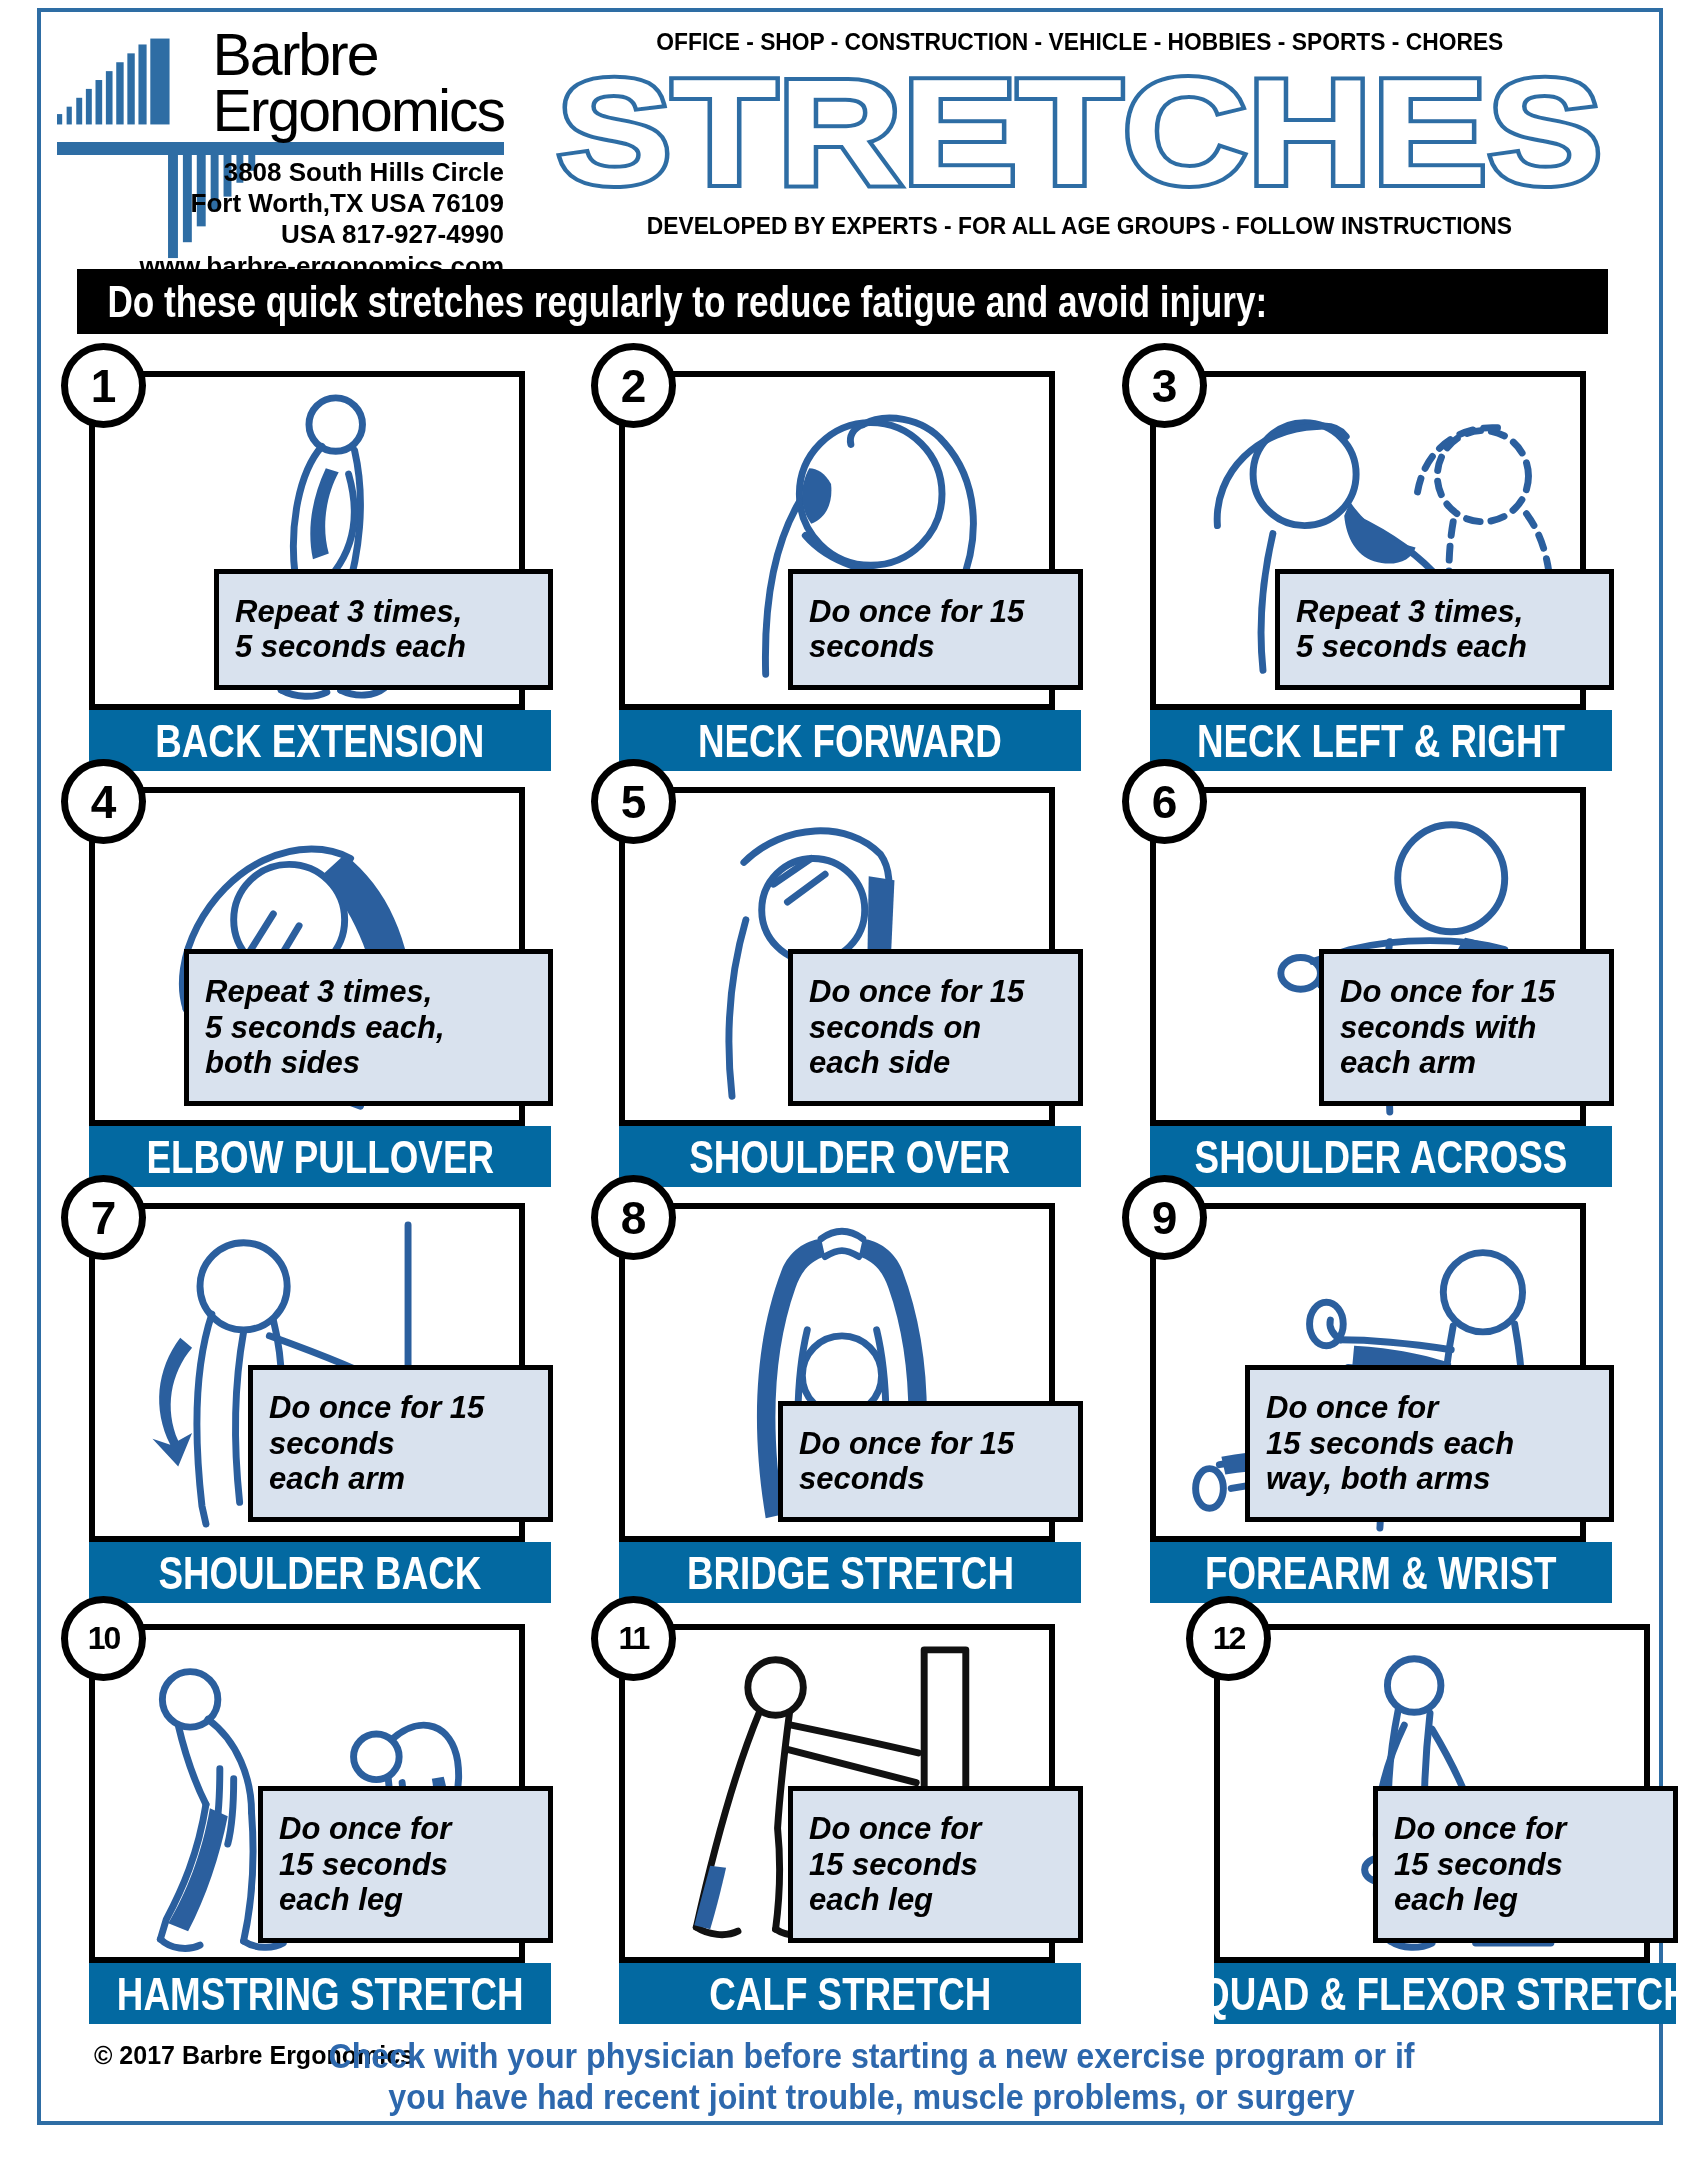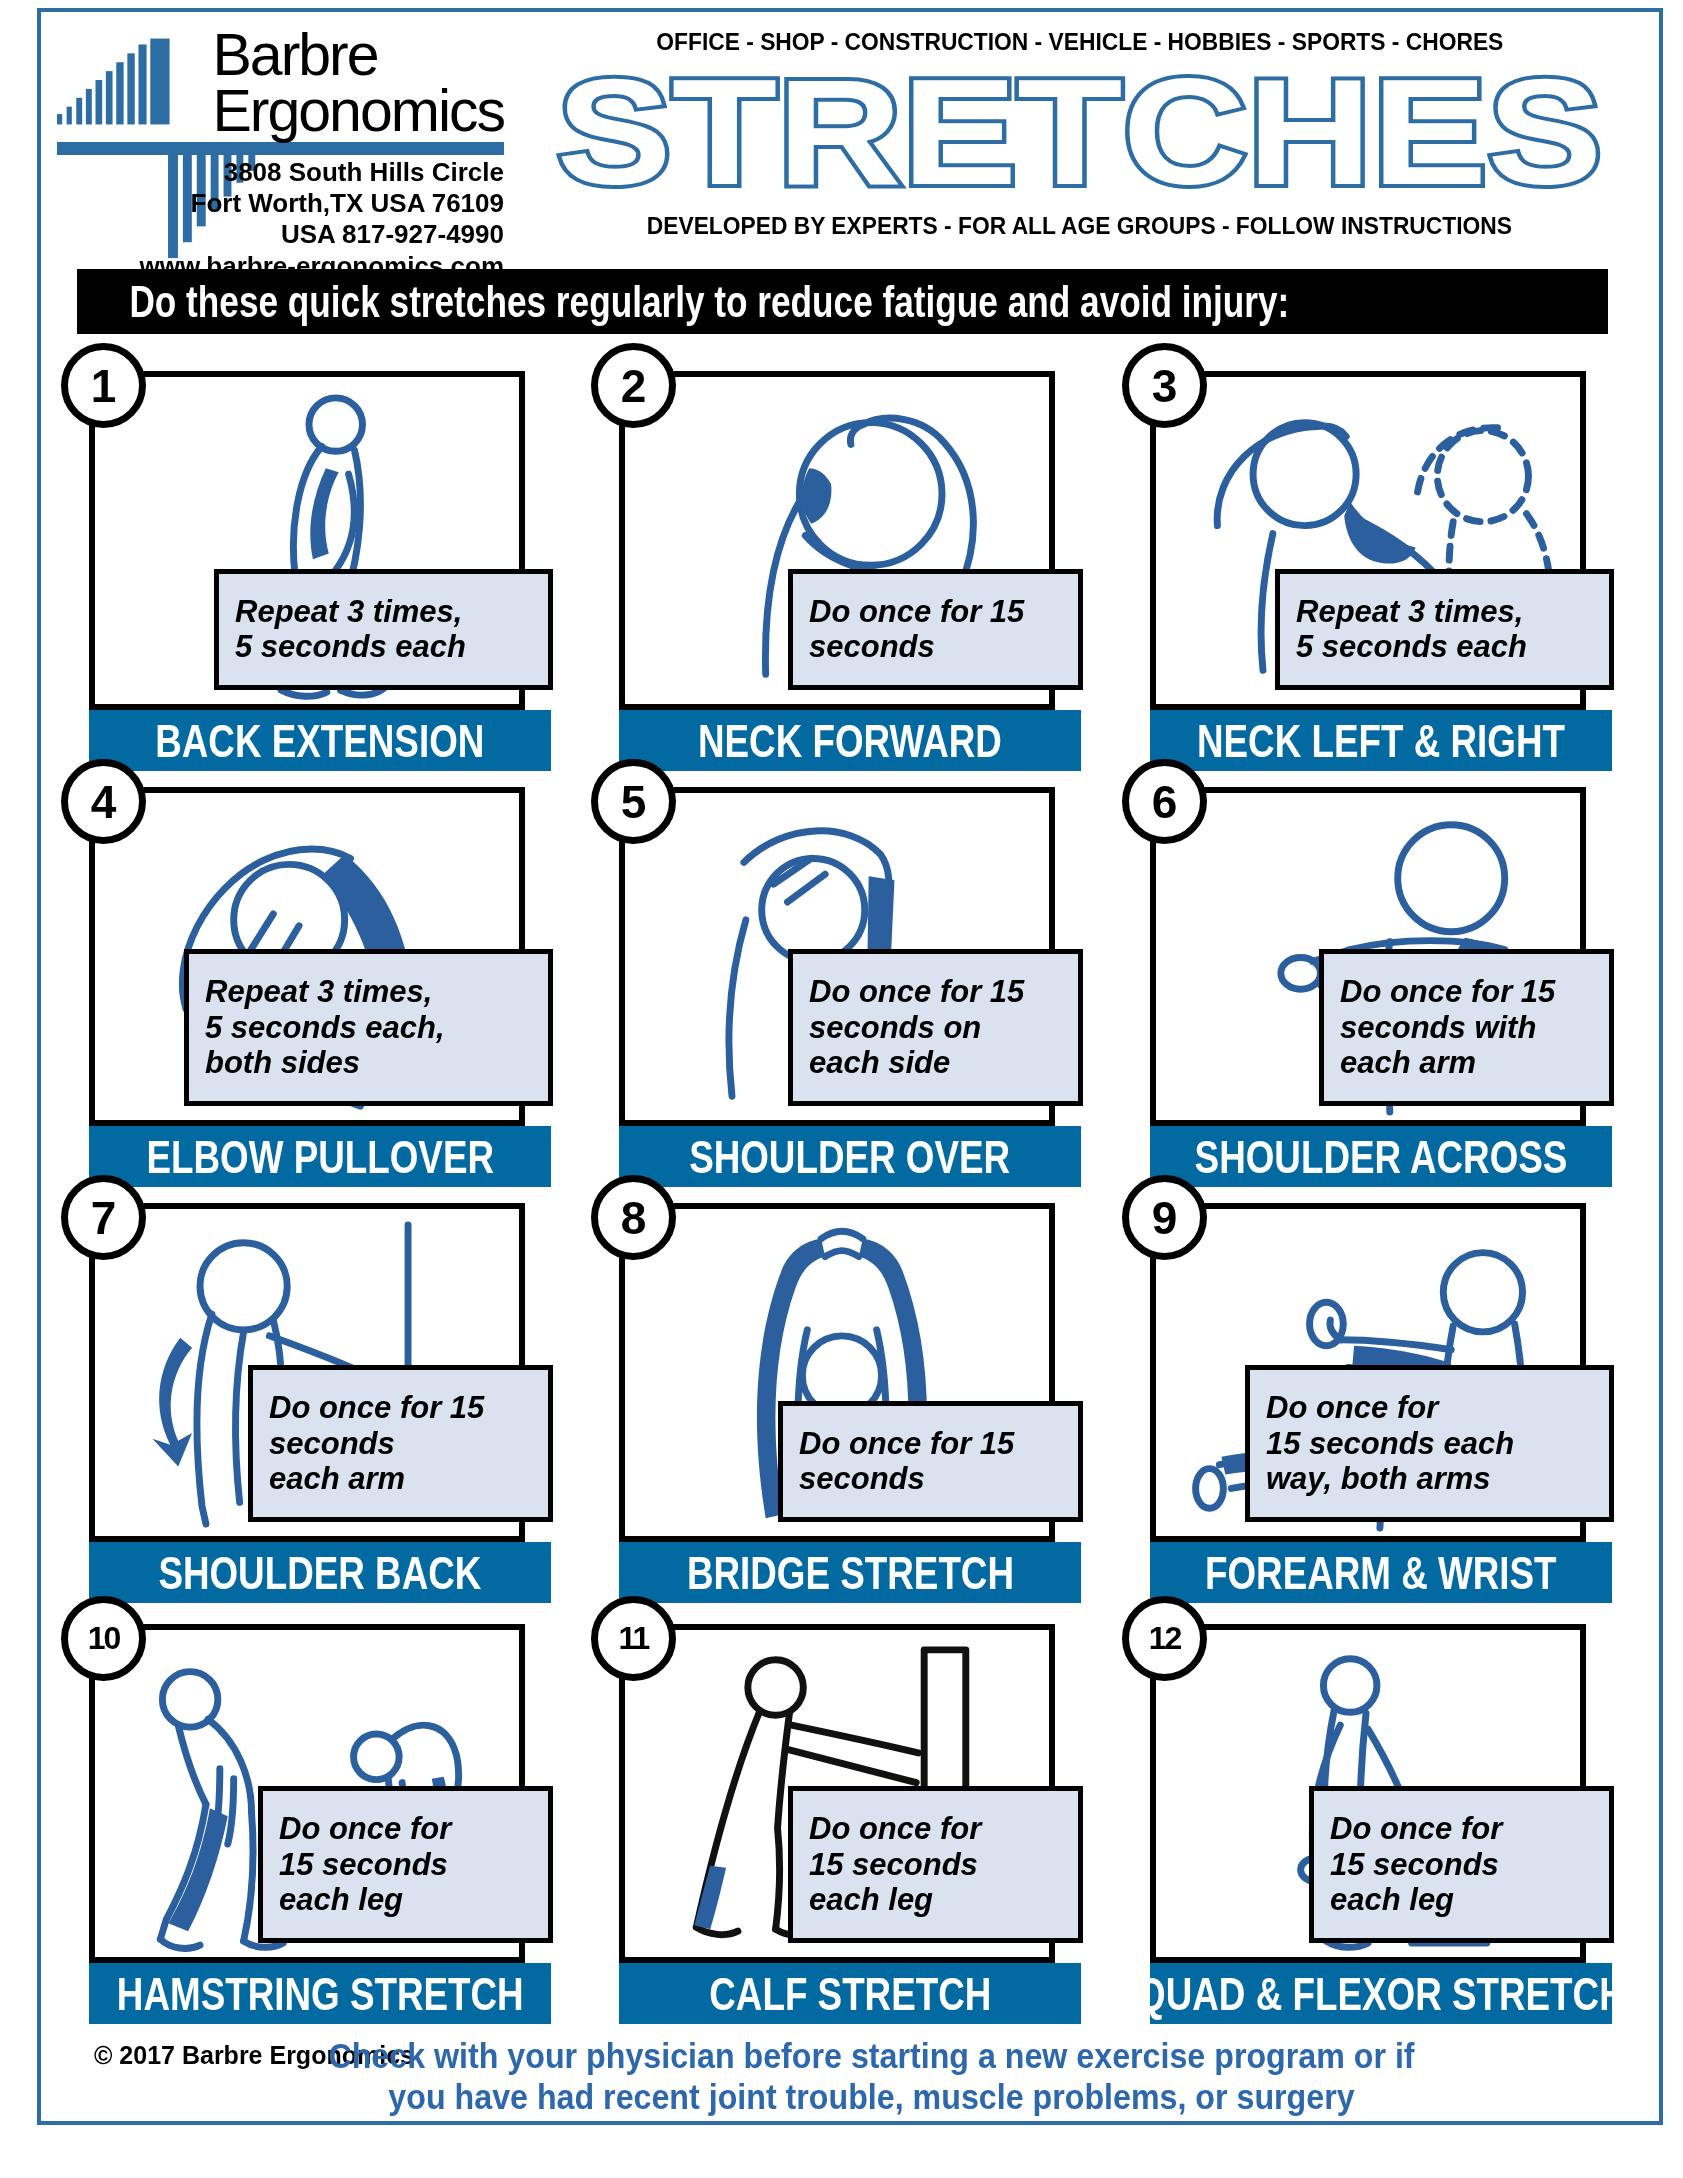--- a/index.html
+++ b/index.html
@@ -14,21 +14,21 @@
   .logo-hbar{height:13px;background:#2e6da4;width:447px;margin-top:3px;}
   .logo-lower{position:relative;height:127px;}
   .logo-downbars{position:absolute;left:111px;top:0;}
   .addr{position:absolute;right:0;top:2px;text-align:right;font-weight:bold;
         font-size:26px;line-height:1.2;}
   .head-right{position:absolute;left:515px;top:28px;width:1129px;text-align:center;}
   .tag{font-weight:bold;font-size:24px;letter-spacing:0;white-space:nowrap;}
   .tag-wrap{display:inline-block;transform:scaleX(.95);transform-origin:center;}
   
   .banner{position:absolute;left:77px;top:269px;width:1531px;height:65px;
-          background:#000;color:#fff;display:flex;align-items:center;justify-content:center;}
+          background:#000;color:#fff;display:flex;align-items:center;}
   .banner span{display:inline-block;transform:scaleX(.8);transform-origin:left;
           font-weight:bold;font-size:44px;white-space:nowrap;padding-left:38px;}
   
   .pnl{position:absolute;width:436px;}
   .box{position:relative;border:6px solid #000;height:327px;background:#fff;}
   .badge{position:absolute;left:-34px;top:-34px;width:71px;height:71px;border-radius:50%;
          border:7px solid #000;background:#fff;display:flex;align-items:center;
          justify-content:center;font-weight:bold;font-size:46px;z-index:3;}
   .badge.two{font-size:32px;letter-spacing:-2px;}
   .instr{position:absolute;right:-34px;bottom:14px;background:#d9e2ee;border:5px solid #000;
@@ -351,21 +351,21 @@
     </svg>
     <div class="instr" style="width:253px;">Do once for
 15 seconds
 each leg</div>
   </div>
   <div class="tbar">
       <span>CALF STRETCH</span>
     </div>
 </div>
 
-<div class="pnl" style="left:1150px;top:1624px;">
+<div class="pnl" style="left:1214px;top:1624px;">
   <div class="box">
     <div class="badge two">12</div>
     <svg class="fig" viewBox="0 0 428 330">
       <circle cx="196" cy="56" r="27"></circle>
       <path d="M180 80 C170 130 168 176 172 212 C174 256 174 290 172 314"></path>
       <path d="M212 84 C208 120 206 156 206 190"></path>
       <path d="M172 314 c12 8 30 8 42 2"></path>
       <path d="M206 200 C226 232 226 262 210 284 C192 276 178 262 172 248"></path>
       <ellipse cx="162" cy="242" rx="16" ry="12"></ellipse>
       <path d="M186 96 C160 150 154 200 160 232"></path>

